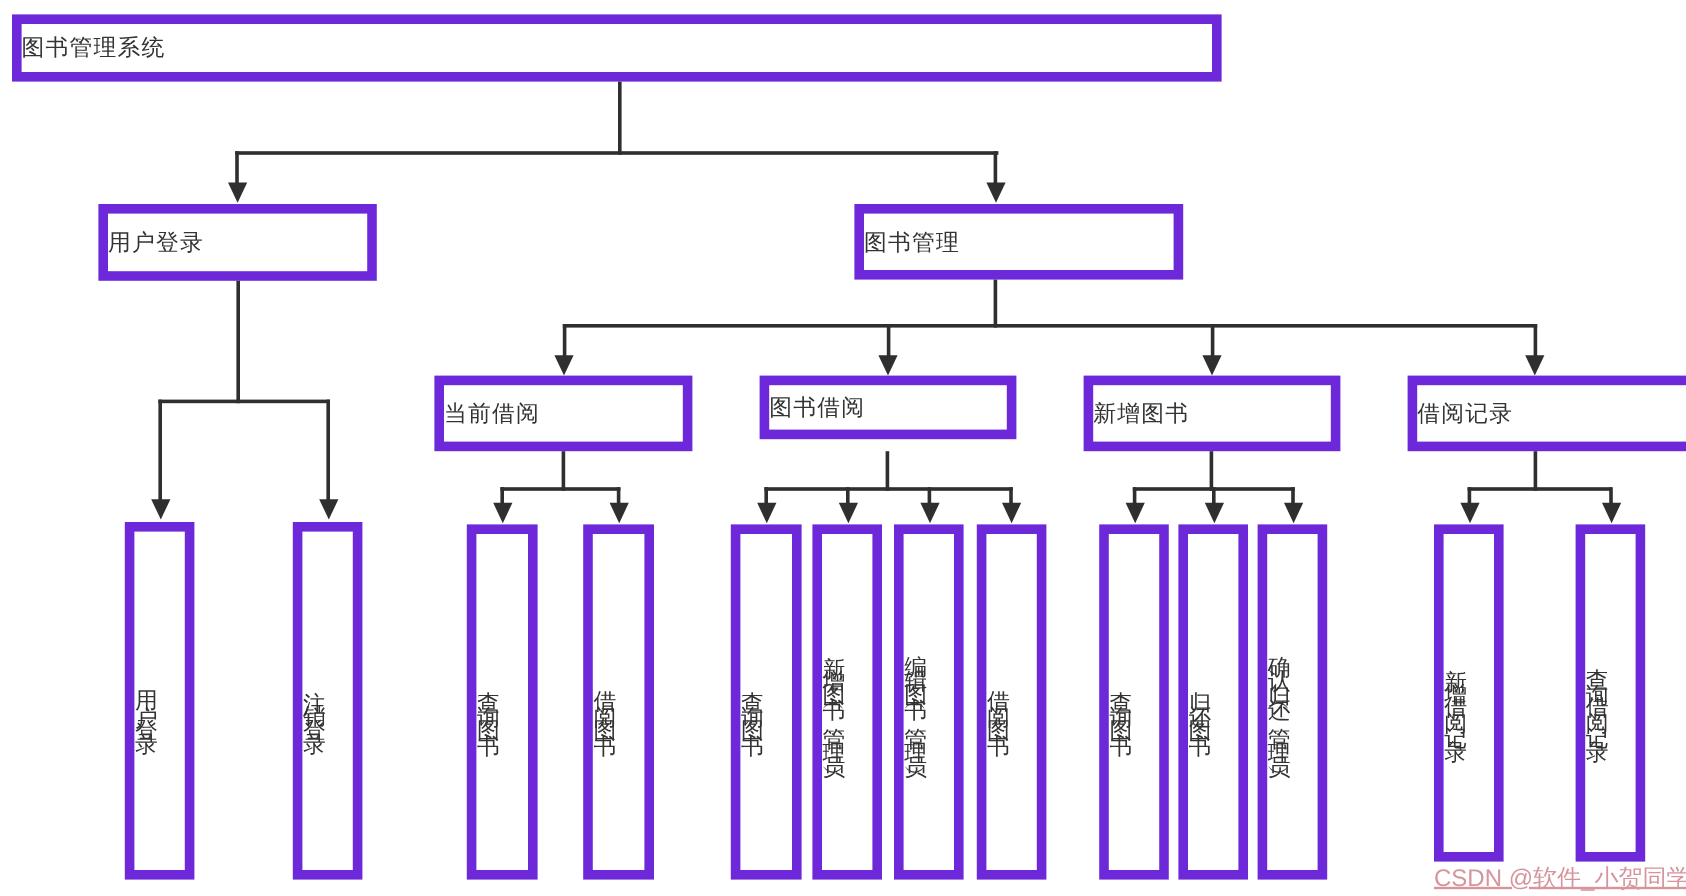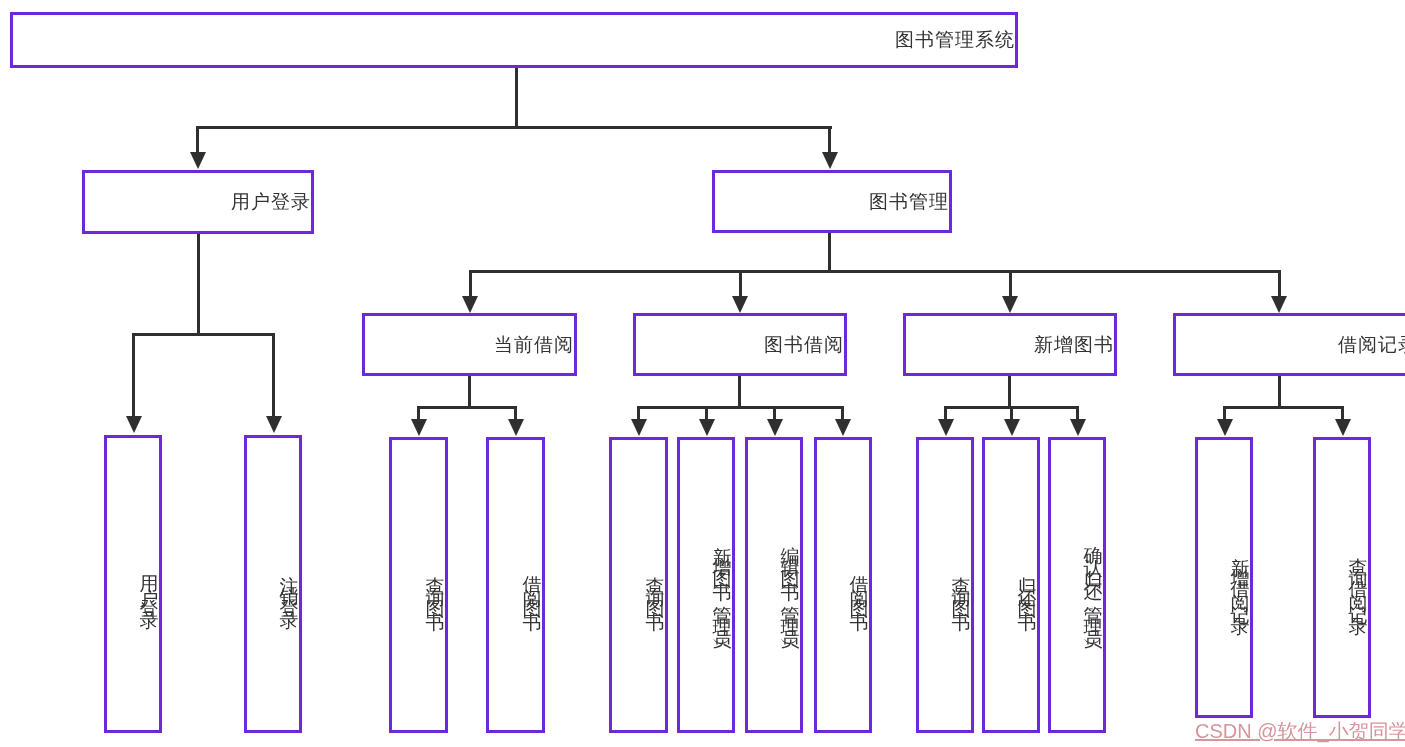--- a/index.html
+++ b/index.html
@@ -7,25 +7,25 @@
     position:relative;
     width:1405px;height:747px;
     background:#ffffff;
     font-family:"Liberation Sans","DejaVu Sans",sans-serif;
     color:#333333;
     overflow:hidden;
   }
   .box{
     position:absolute;
     background:#ffffff;
-    border:3px solid #6d28d9;
+    border:8px solid #6d28d9;
     box-sizing:border-box;
     display:flex;
     align-items:center;
-    justify-content:flex-end;
+    justify-content:flex-start;
   }
   .hlabel{
     font-size:19px;
     color:#333333;
     letter-spacing:1px;
     white-space:nowrap;
   }
   .vlabel{
     writing-mode:vertical-rl;
     text-orientation:mixed;
@@ -65,21 +65,21 @@
   <div class="vl" style="left:515px;top:68px;height:61px"></div>
   <div class="hl" style="left:196px;top:126px;width:636px"></div>
   <div class="vl" style="left:196px;top:126px;height:29px"></div>
   <div class="arrow" style="left:190px;top:152px"></div>
   <div class="vl" style="left:828px;top:126px;height:29px"></div>
   <div class="arrow" style="left:822px;top:152px"></div>
 
   <div class="box" style="left:82px;top:170px;width:232px;height:64px">
     <span class="hlabel">用户登录</span>
   </div>
-  <div class="box" style="left:712px;top:170px;width:240px;height:63px">
+  <div class="box" style="left:712px;top:170px;width:274px;height:63px">
     <span class="hlabel">图书管理</span>
   </div>
 
   <div class="vl" style="left:197px;top:234px;height:102px"></div>
   <div class="hl" style="left:132px;top:333px;width:143px"></div>
   <div class="vl" style="left:132px;top:333px;height:86px"></div>
   <div class="arrow" style="left:126px;top:416px"></div>
   <div class="vl" style="left:272px;top:333px;height:86px"></div>
   <div class="arrow" style="left:266px;top:416px"></div>
 
@@ -90,21 +90,21 @@
   <div class="vl" style="left:739px;top:270px;height:28px"></div>
   <div class="arrow" style="left:732px;top:296px"></div>
   <div class="vl" style="left:1009px;top:270px;height:28px"></div>
   <div class="arrow" style="left:1002px;top:296px"></div>
   <div class="vl" style="left:1278px;top:270px;height:28px"></div>
   <div class="arrow" style="left:1271px;top:296px"></div>
 
   <div class="box" style="left:362px;top:313px;width:215px;height:63px">
     <span class="hlabel">当前借阅</span>
   </div>
-  <div class="box" style="left:633px;top:313px;width:214px;height:63px">
+  <div class="box" style="left:633px;top:313px;width:214px;height:53px">
     <span class="hlabel">图书借阅</span>
   </div>
   <div class="box" style="left:903px;top:313px;width:214px;height:63px">
     <span class="hlabel">新增图书</span>
   </div>
   <div class="box" style="left:1173px;top:313px;width:248px;height:63px">
     <span class="hlabel">借阅记录</span>
   </div>
 
   <div class="vl" style="left:468px;top:376px;height:33px"></div>

